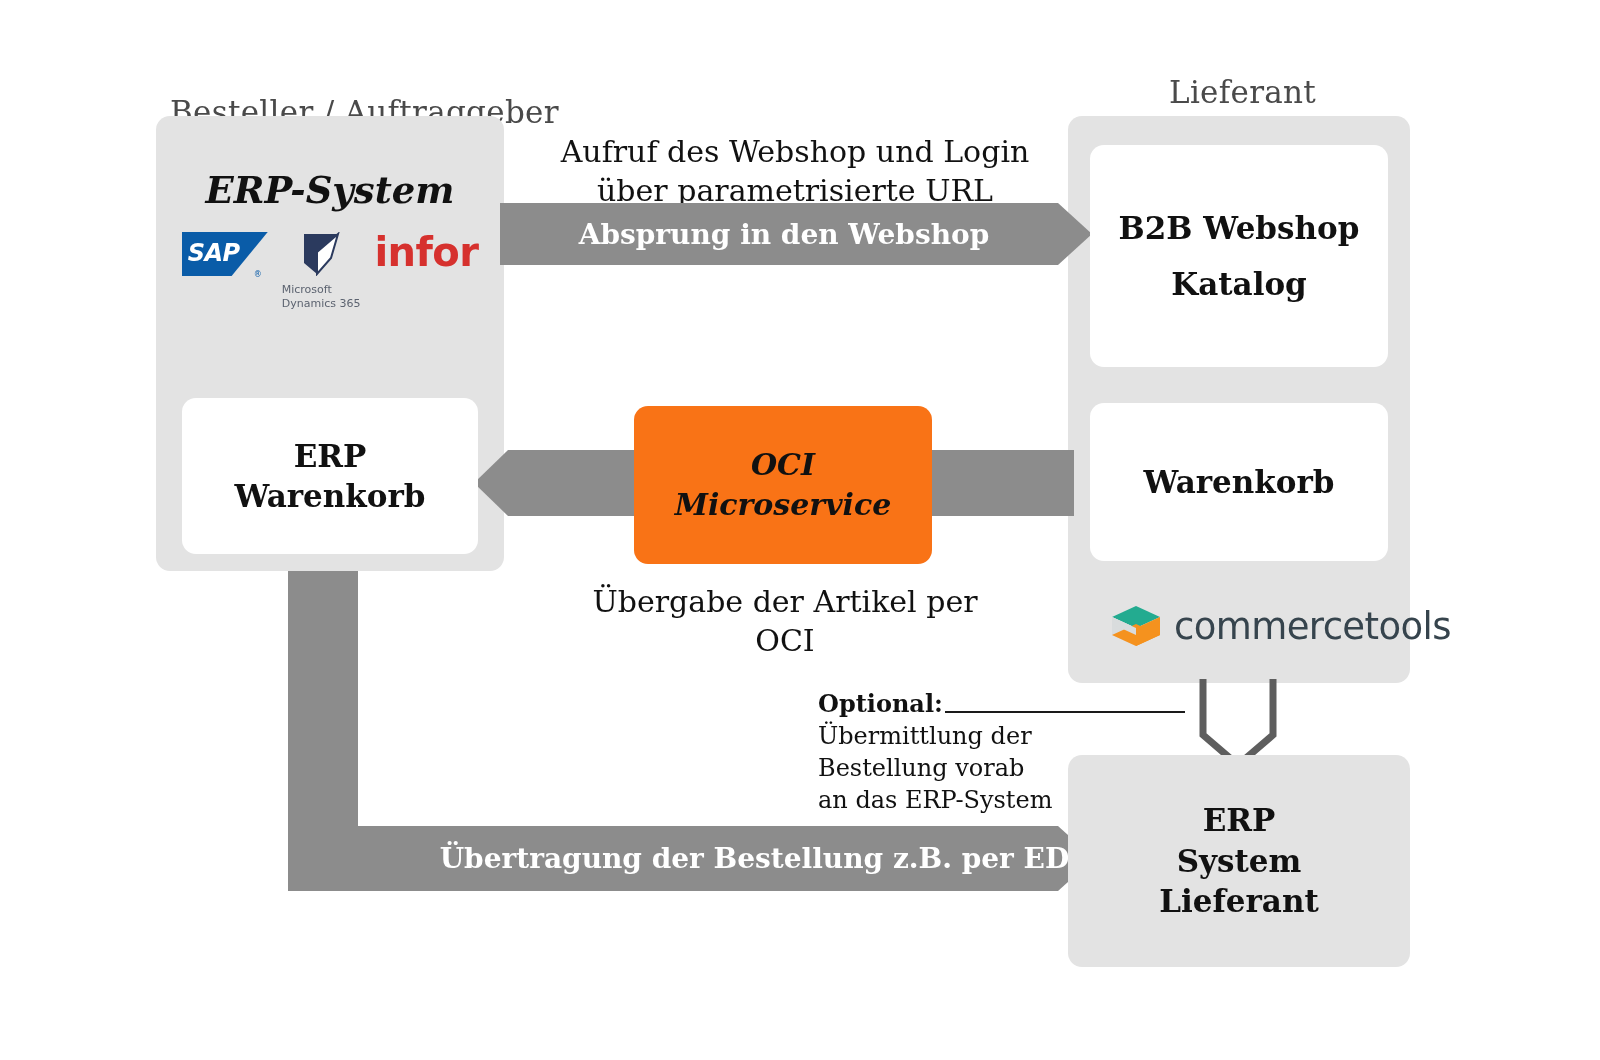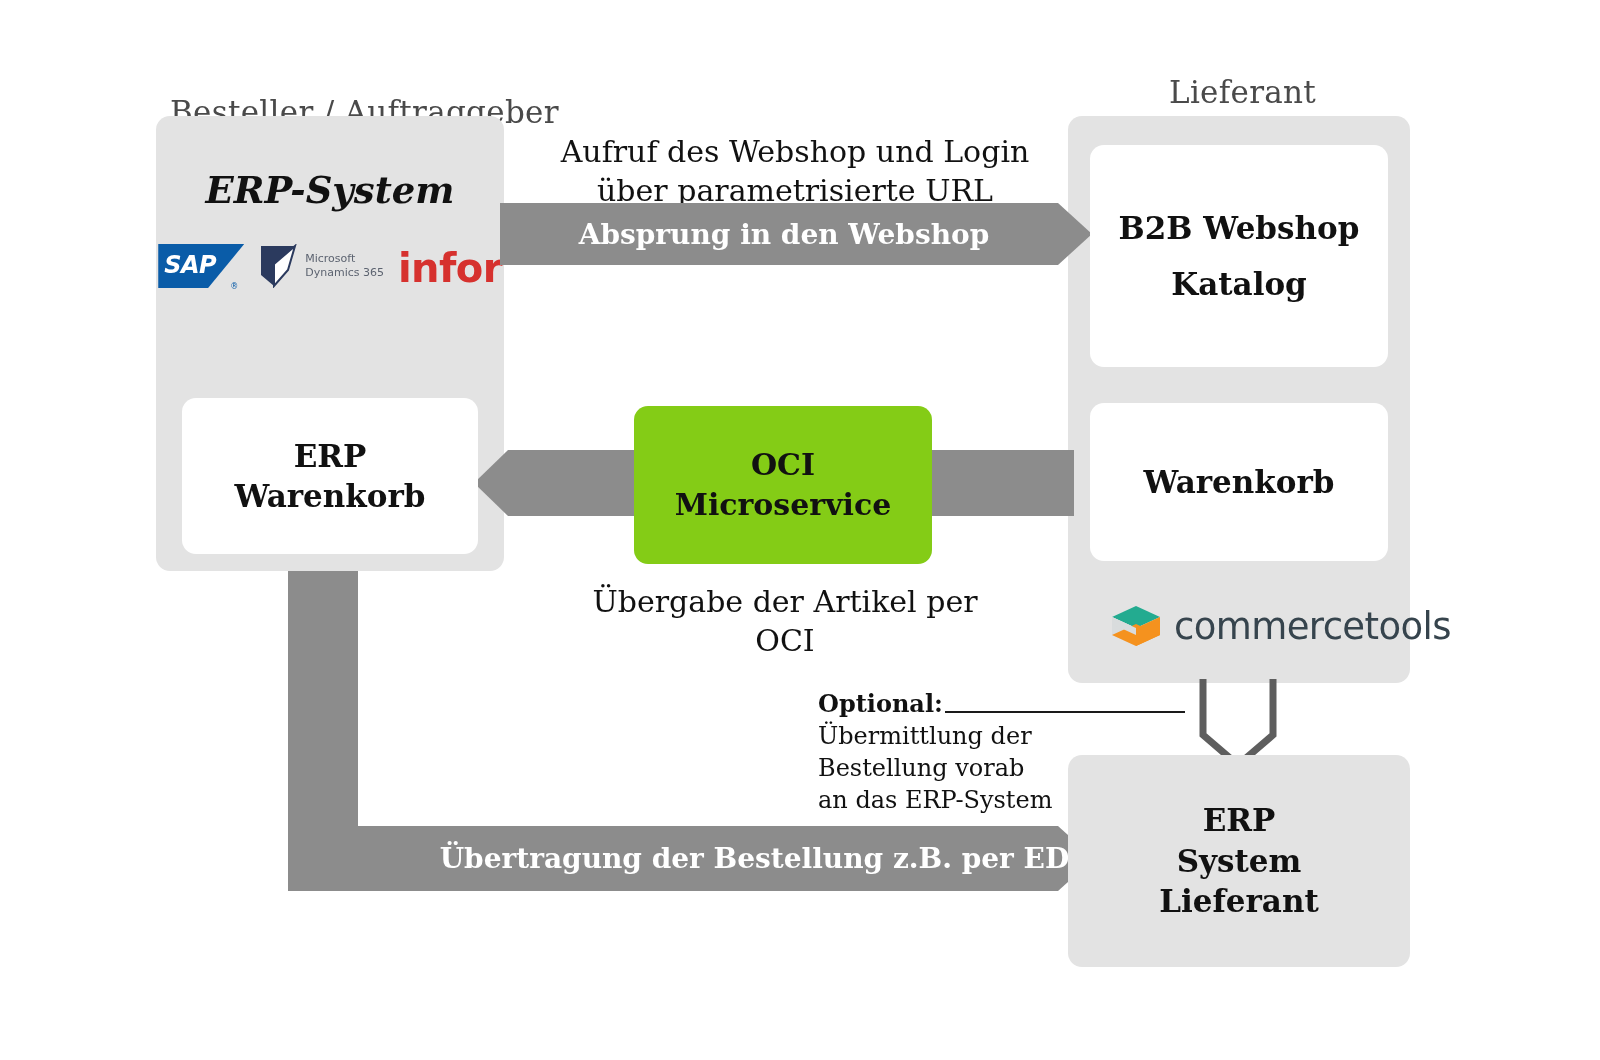--- a/index.html
+++ b/index.html
@@ -68,21 +68,21 @@
     color: #111111;
     font-style: italic;
   }
   #erp-logo-row {
     position: absolute;
     left: 156px;
     top: 232px;
     width: 348px;
     height: 56px;
     display: flex;
-    align-items: flex-end;
+    align-items: flex-start;
     justify-content: center;
     gap: 14px;
   }
 
   
   .sap-logo { position: relative; width: 86px; height: 44px; }
   .sap-logo .sap-shape {
     position: absolute; inset: 0;
     background: #0a5ca8;
     clip-path: polygon(0 0, 100% 0, 58% 100%, 0 100%);
@@ -99,21 +99,21 @@
   }
   .sap-logo .sap-reg {
     position: absolute;
     right: 6px; bottom: -3px;
     font-family: "DejaVu Sans", "Liberation Sans", sans-serif;
     font-size: 8px;
     color: #0a5ca8;
   }
 
   
-  .msdyn-logo { display: flex; align-items: center; gap: 7px; }
+  .msdyn-logo { display: flex; align-items: center; gap: 7px; flex-direction: column; }
   .msdyn-logo .msdyn-mark { width: 40px; height: 44px; }
   .msdyn-logo .msdyn-text {
     font-family: "DejaVu Sans", "Liberation Sans", sans-serif;
     font-size: 11px;
     line-height: 1.25;
     color: #5c6370;
     white-space: nowrap;
   }
 
   
@@ -157,27 +157,28 @@
   }
   #arrow-edi-bar .arrow-label {
     font-size: 28px; font-weight: bold; color: #ffffff;
     padding-left: 170px; padding-right: 30px; white-space: nowrap;
   }
 
   
   #oci-box {
     position: absolute;
     left: 634px; top: 406px; width: 298px; height: 158px;
-    background: #84cc16;
+    background: #f97316;
     border-radius: 14px;
     display: flex; flex-direction: column;
     align-items: center; justify-content: center;
     text-align: center;
     font-size: 30px; font-weight: bold; line-height: 1.35;
     color: #111111;
+    font-style: italic;
   }
 
   
   .caption {
     position: absolute;
     font-size: 30px;
     color: #111111;
     text-align: center;
     line-height: 1.30;
     white-space: pre-line;

